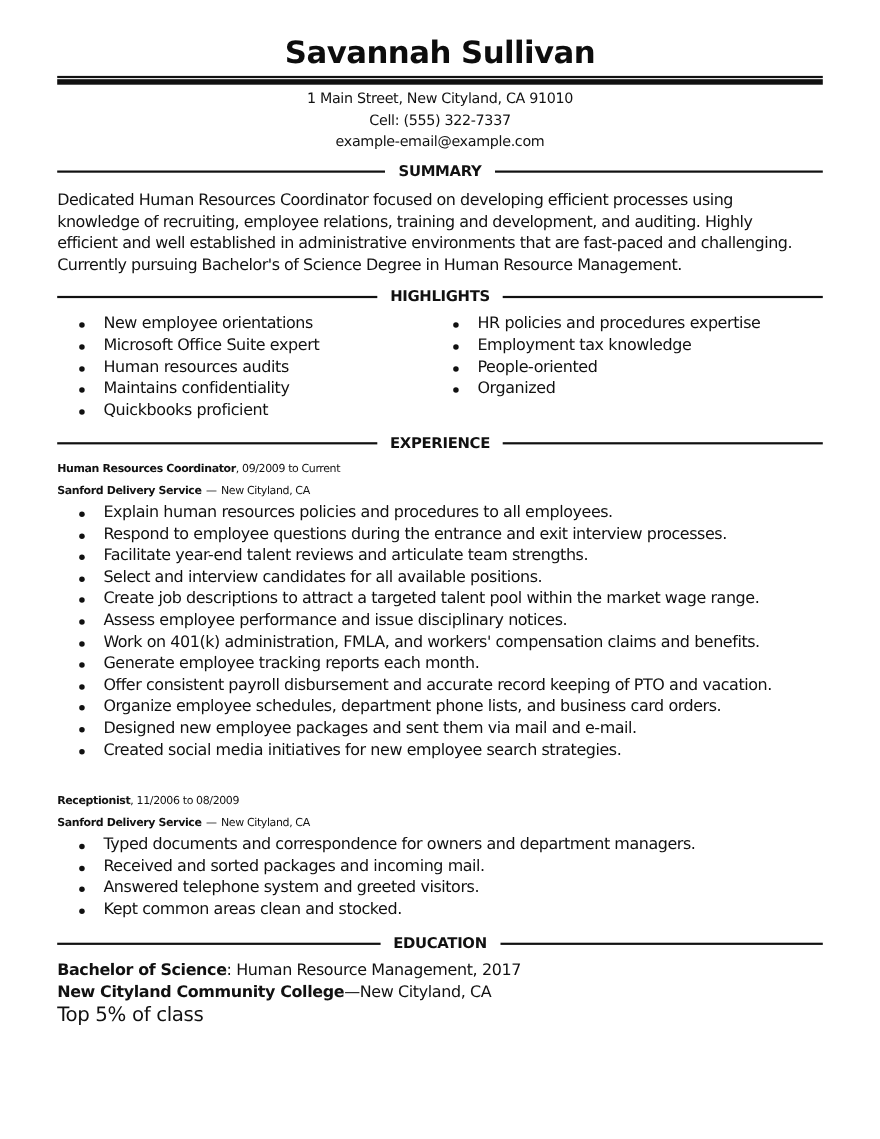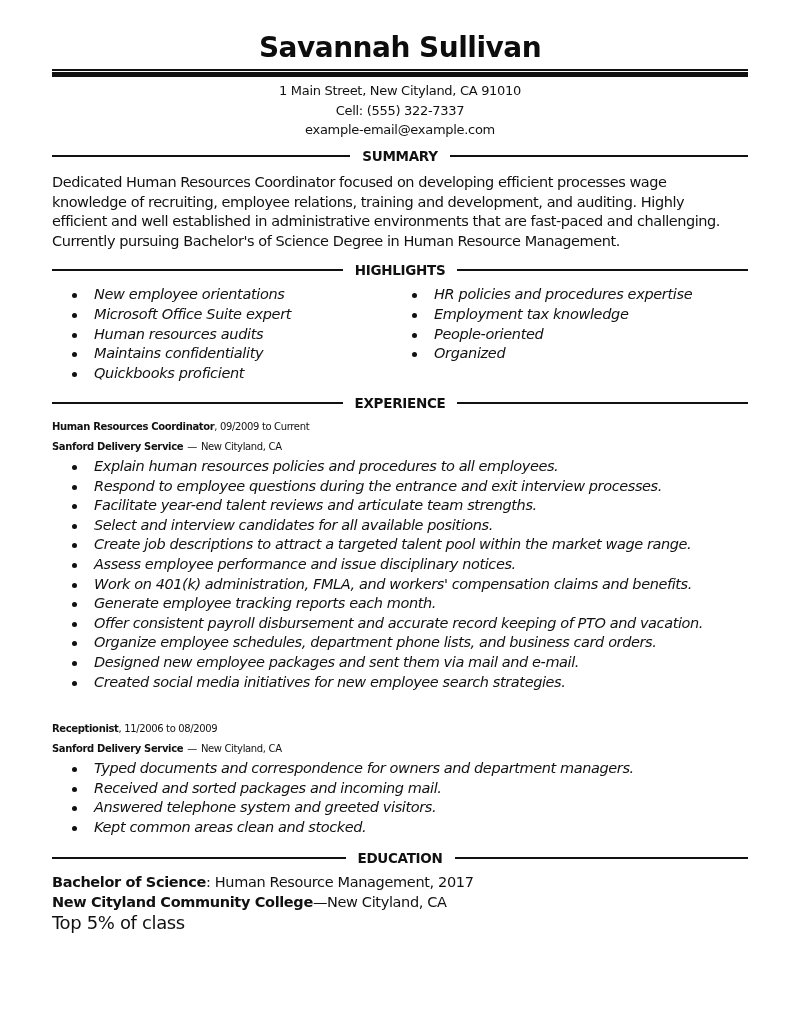--- a/index.html
+++ b/index.html
@@ -22,21 +22,21 @@
   .section-head .line { flex: 1; height: 2px; background: #111; }
   .section-head .label { font-weight: bold; font-size: 13.5px; letter-spacing: -0.3px; padding: 0 12px; line-height: 20px; }
 
   .summary { position: absolute; left: 0; top: 173px; width: 700px; font-size: 14.5px; line-height: 19.5px;
              letter-spacing: -0.45px; }
   .summary div { white-space: nowrap; }
 
   .hl-col { position: absolute; top: 285px; font-size: 14.5px; line-height: 19.8px; letter-spacing: -0.35px; }
   .hl-col.left { left: 0; } .hl-col.right { left: 340px; }
 
-  .bul { position: relative; padding-left: 42px; white-space: nowrap; font-style: italic; }
+  .bul { position: relative; padding-left: 42px; white-space: nowrap; }
   .bul .dot { position: absolute; left: 20px; top: 8px; width: 5px; height: 5px; border-radius: 50%; background: #111; }
 
   .job-head { position: absolute; left: 0; width: 696px; text-align: left; font-size: 10px; line-height: 19.5px; letter-spacing: -0.35px; }
   .job-head b { font-weight: bold; }
   .job-head .dash { display: inline-block; margin: 0 4px; }
 
   .list { position: absolute; left: 0; font-size: 14.5px; line-height: 19.6px; letter-spacing: -0.4px; }
 
   .edu-line { position: absolute; left: 0; width: 696px; font-size: 14.5px; line-height: 19.5px; letter-spacing: -0.35px; }
   .note { position: absolute; left: 0; top: 913px; font-size: 18px; line-height: 19.5px; letter-spacing: -0.35px; }
@@ -57,21 +57,21 @@
     <div>Cell: (555) 322-7337</div>
     <div>example-email@example.com</div>
   </div>
 
   <div class="section-head" style="top:146px">
     <div class="line"></div>
     <div class="label">SUMMARY</div>
     <div class="line"></div>
   </div>
   <div class="summary">
-    <div>Dedicated Human Resources Coordinator focused on developing efficient processes wage</div>
+    <div>Dedicated Human Resources Coordinator focused on developing efficient processes using</div>
     <div>knowledge of recruiting, employee relations, training and development, and auditing. Highly</div>
     <div>efficient and well established in administrative environments that are fast-paced and challenging.</div>
     <div>Currently pursuing Bachelor's of Science Degree in Human Resource Management.</div>
   </div>
 
   <div class="section-head" style="top:260px">
     <div class="line"></div>
     <div class="label">HIGHLIGHTS</div>
     <div class="line"></div>
   </div>

